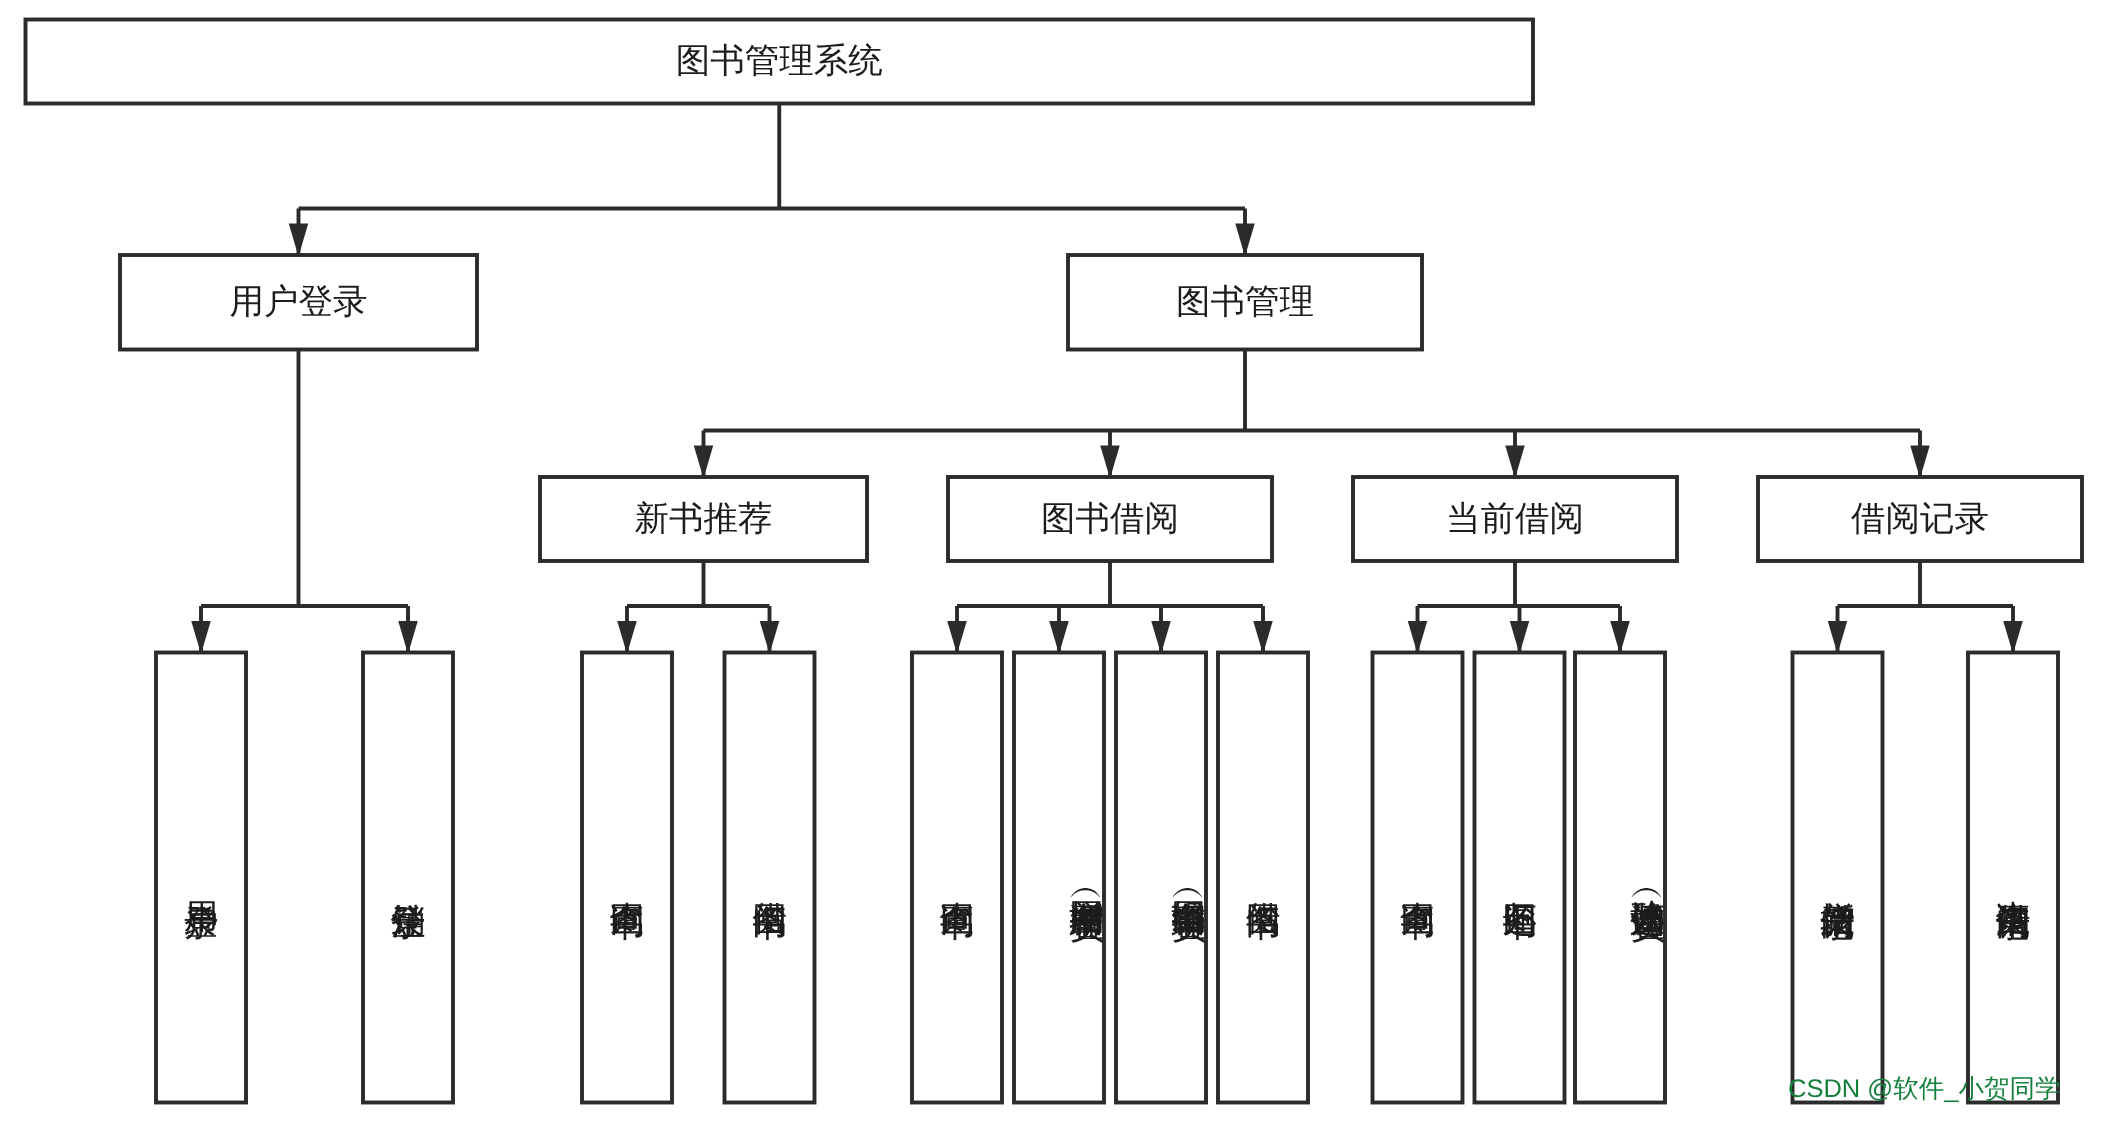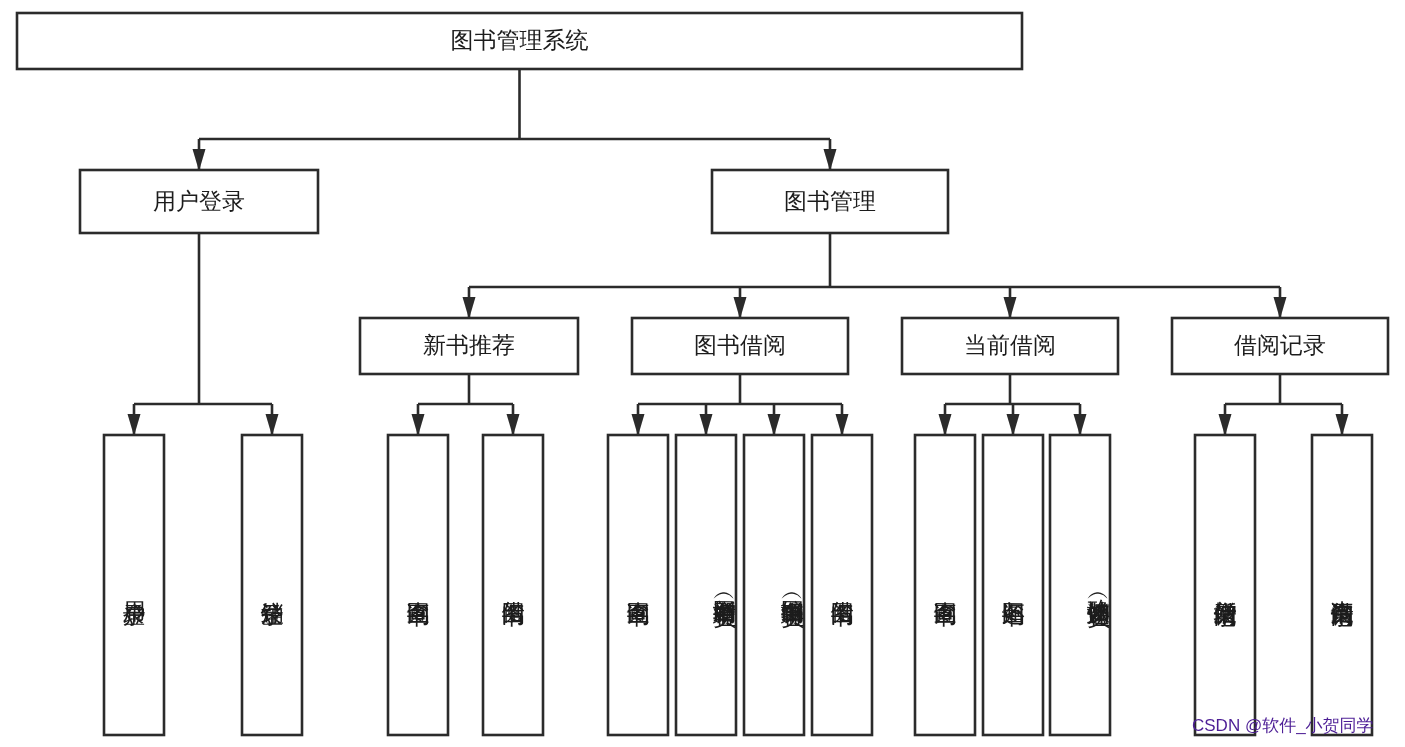--- a/index.html
+++ b/index.html
@@ -163,14 +163,14 @@
       <div class="node-label-v" style="left: 608px; width: 60px; top: 435px; height: 300px; display: flex; align-items: center; justify-content: center;">查询图书</div>
       <div class="node-label-v" style="left: 676px; width: 60px; top: 443px; height: 284px; align-items: flex-start; display: flex; justify-content: center;">新增图书（管理员）</div>
       <div class="node-label-v" style="left: 744px; width: 60px; top: 443px; height: 284px; align-items: flex-start; display: flex; justify-content: center;">编辑图书（管理员）</div>
       <div class="node-label-v" style="left: 812px; width: 60px; top: 435px; height: 300px; display: flex; align-items: center; justify-content: center;">借阅图书</div>
       <div class="node-label-v" style="left: 915px; width: 60px; top: 435px; height: 300px; display: flex; align-items: center; justify-content: center;">查询图书</div>
       <div class="node-label-v" style="left: 983px; width: 60px; top: 435px; height: 300px; display: flex; align-items: center; justify-content: center;">归还图书</div>
       <div class="node-label-v" style="left: 1050px; width: 60px; top: 443px; height: 284px; align-items: flex-start; display: flex; justify-content: center;">确认归还（管理员）</div>
       <div class="node-label-v" style="left: 1195px; width: 60px; top: 435px; height: 300px; display: flex; align-items: center; justify-content: center;">新增借阅记录</div>
       <div class="node-label-v" style="left: 1312px; width: 60px; top: 435px; height: 300px; display: flex; align-items: center; justify-content: center;">查询借阅记录</div>
     </div>
-  <div class="watermark" style="left: 1192px; top: 714px; color: #4c1d95;">CSDN @软件_小贺同学</div>
+  <div class="watermark" style="left: 1192px; top: 714px; color: #15803d;">CSDN @软件_小贺同学</div>
 </div>
 
 </body></html>

